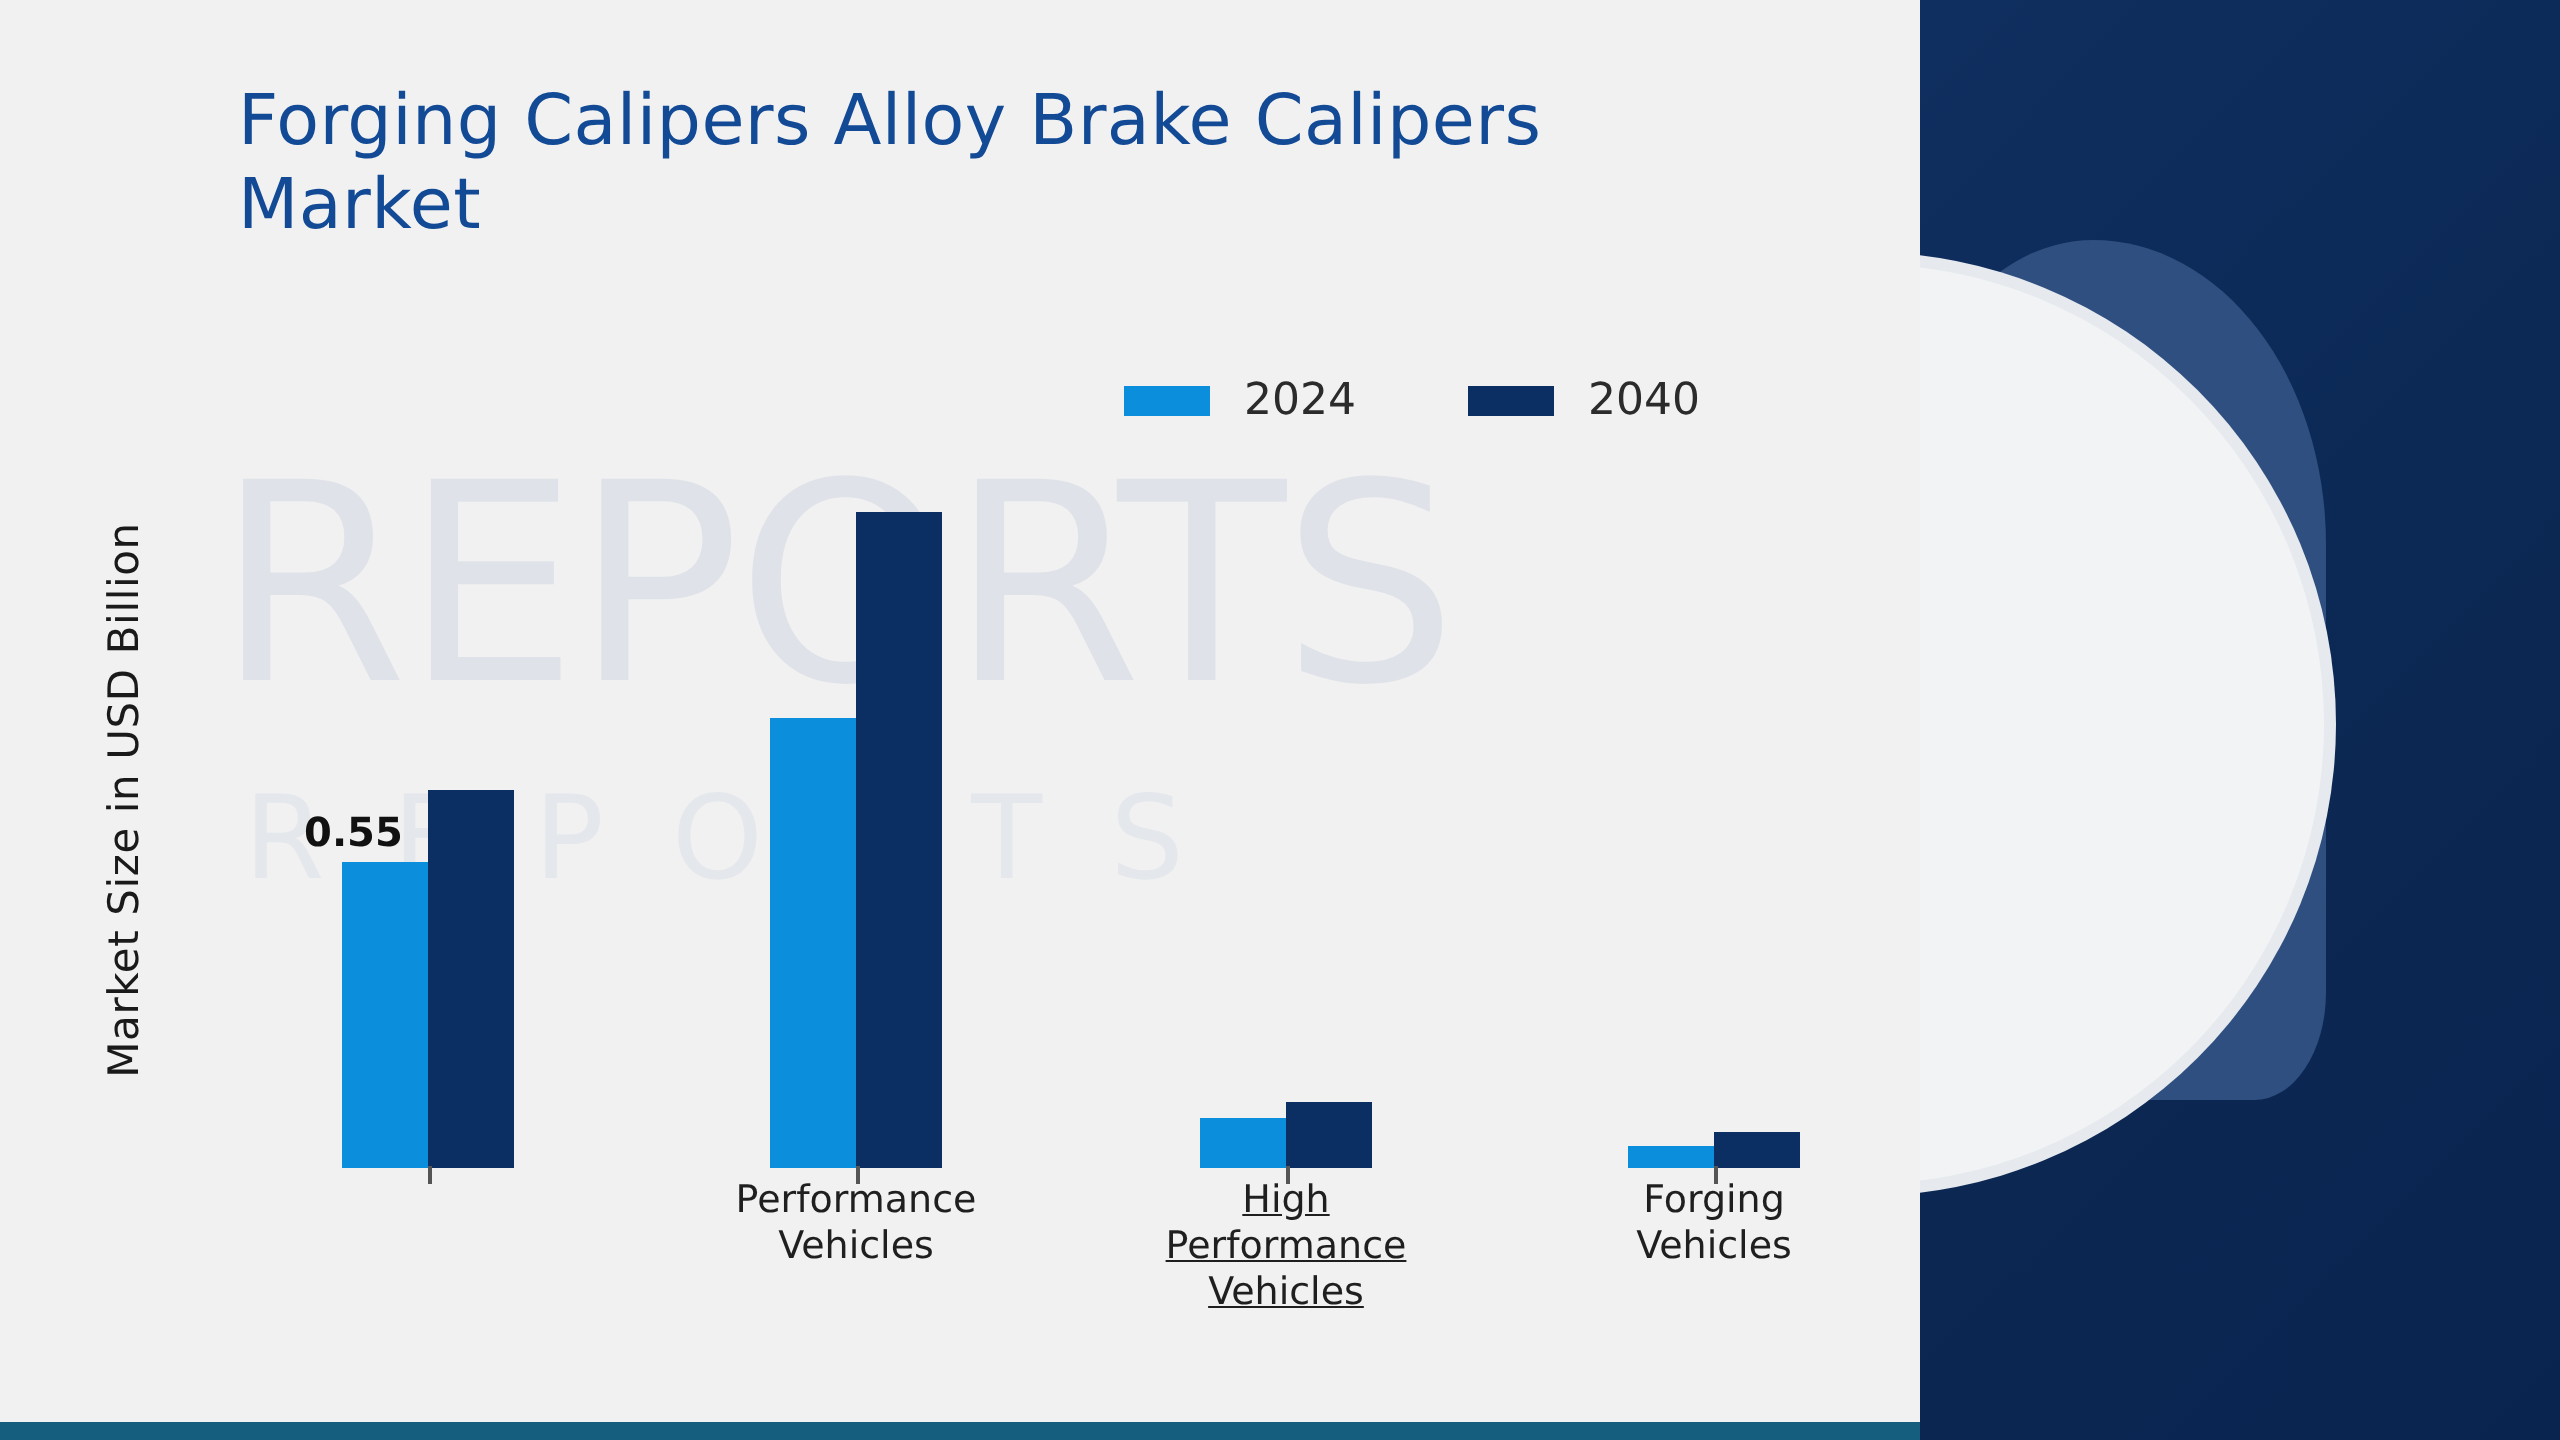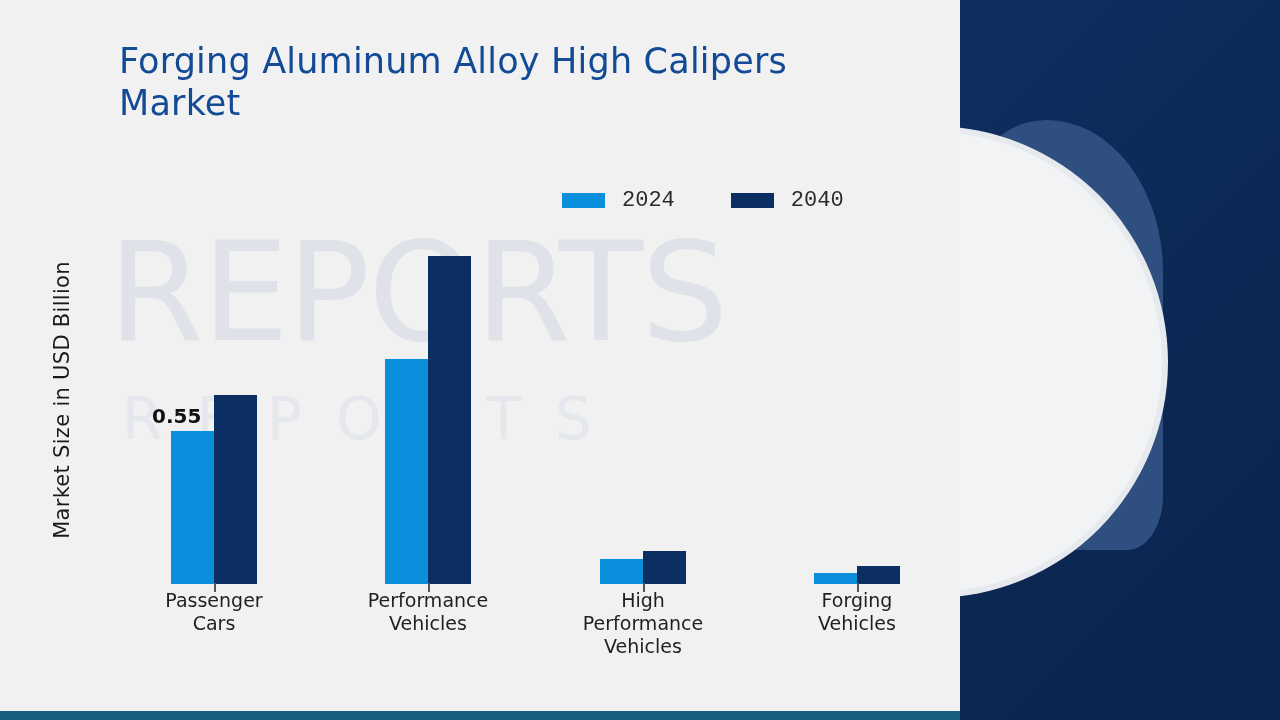--- a/index.html
+++ b/index.html
@@ -58,21 +58,21 @@
   }
 
   
   .chart{position:absolute;left:0;top:0;width:962px;height:720px;}
   .ylabel{
     position:absolute;left:-138px;top:388px;width:400px;text-align:center;
     transform:rotate(-90deg);transform-origin:center center;
     font-size:21px;color:#1a1a1a;letter-spacing:.3px;white-space:nowrap;
   }
   .plot{position:absolute;left:119px;top:214px;width:820px;height:370px;}
-  .legend{position:absolute;left:443px;top:-26px;display:flex;gap:56px;align-items:center;font-family:Liberation Mono, monospace;}
+  .legend{position:absolute;left:443px;top:-26px;display:flex;gap:56px;align-items:center;}
   .legend-item{display:flex;align-items:center;gap:17px;}
   .legend-swatch{width:43px;height:15px;display:block;}
   .legend-label{font-size:22px;color:#2b2b2b;}
 
   .bars{position:absolute;left:0;bottom:0;width:820px;height:370px;}
   .bar{position:absolute;bottom:0;width:43px;}
   .bar-value{
     position:absolute;bottom:100%;left:50%;transform:translateX(-50%) translateY(-3px);
     font-size:20px;font-weight:700;color:#111;white-space:nowrap;
   }
@@ -92,21 +92,21 @@
 
 <div class="canvas">
 
   <div class="left-panel">
 
     <div class="watermark">
       <div class="wm-wise">REPORTS</div>
       <div class="wm-reports">REPORTS</div>
     </div>
 
-    <div class="title">Forging Aluminum Alloy High Calipers Market</div>
+    <div class="title">Forging Calipers Alloy Brake Calipers Market</div>
 
     <div class="chart">
 
       <div class="ylabel">Market Size in USD Billion</div>
 
       <div class="plot">
 
         <div class="legend">
           <div class="legend-item">
             <span class="legend-swatch" style="background:#0b8fdc"></span>
@@ -132,23 +132,22 @@
             <div class="bar" style="left: 524px; height: 33.3835px; background: rgb(11, 46, 99);"></div>
             <div class="tick" style="left: 524px;"></div>
             <div class="bar" style="left: 695px; height: 11.1278px; background: rgb(11, 143, 220);"></div>
             <div class="bar" style="left: 738px; height: 18.0827px; background: rgb(11, 46, 99);"></div>
             <div class="tick" style="left: 738px;"></div>
           </div>
 
       </div>
 
       <div class="cat-labels" id="cat-labels">
-          <div class="cat" style="left: 95px;"><span>Passenger</span><br><span>Cars</span></div>
           <div class="cat" style="left: 309px;"><span>Performance</span><br><span>Vehicles</span></div>
-          <div class="cat" style="left: 524px;"><span>High</span><br><span>Performance</span><br><span>Vehicles</span></div>
+          <div class="cat" style="left: 524px; text-decoration: underline;"><span>High</span><br><span>Performance</span><br><span>Vehicles</span></div>
           <div class="cat" style="left: 738px;"><span>Forging</span><br><span>Vehicles</span></div>
         </div>
 
     </div>
 
     <div class="bottom-strip"></div>
   </div>
 
   <div class="right-panel">
     <div class="rp-grad"></div>

